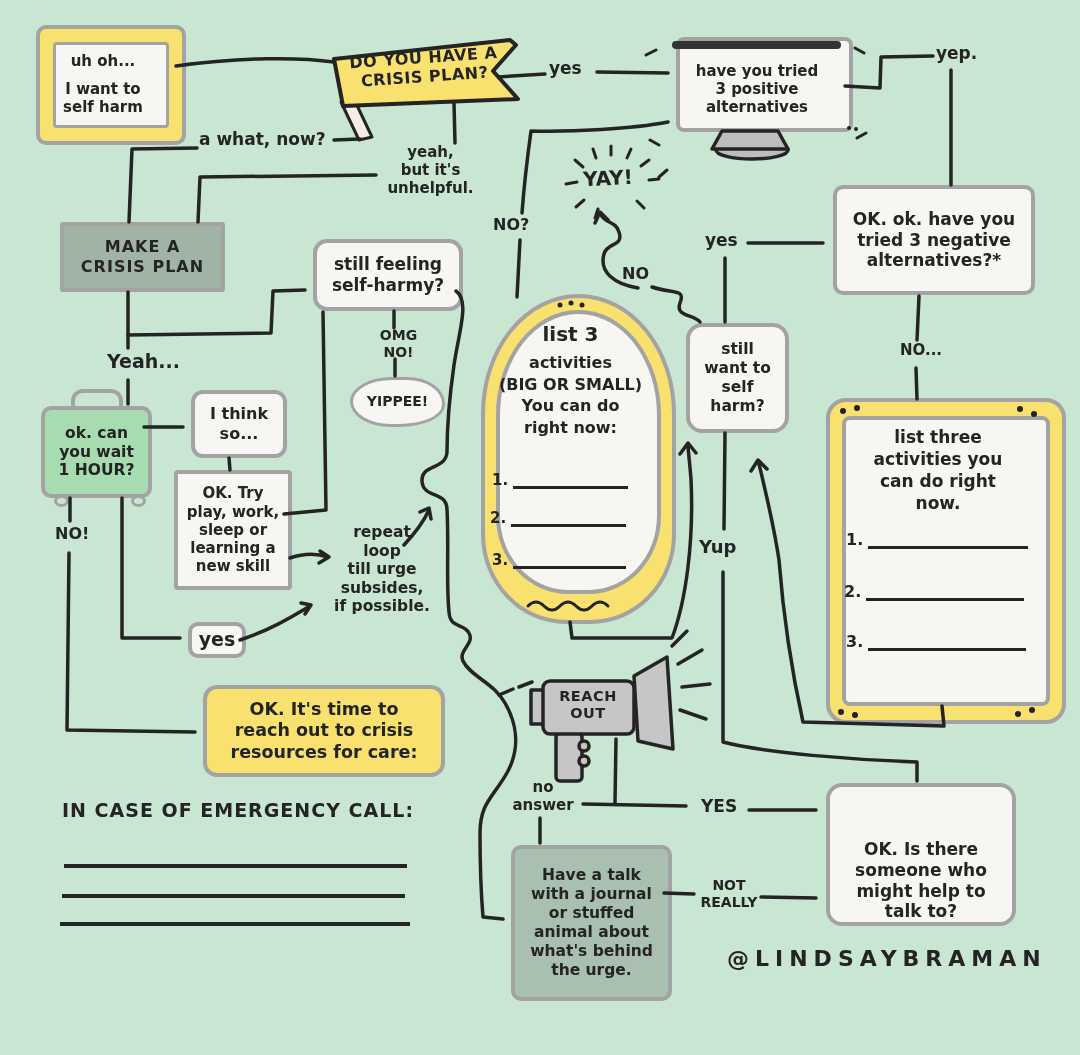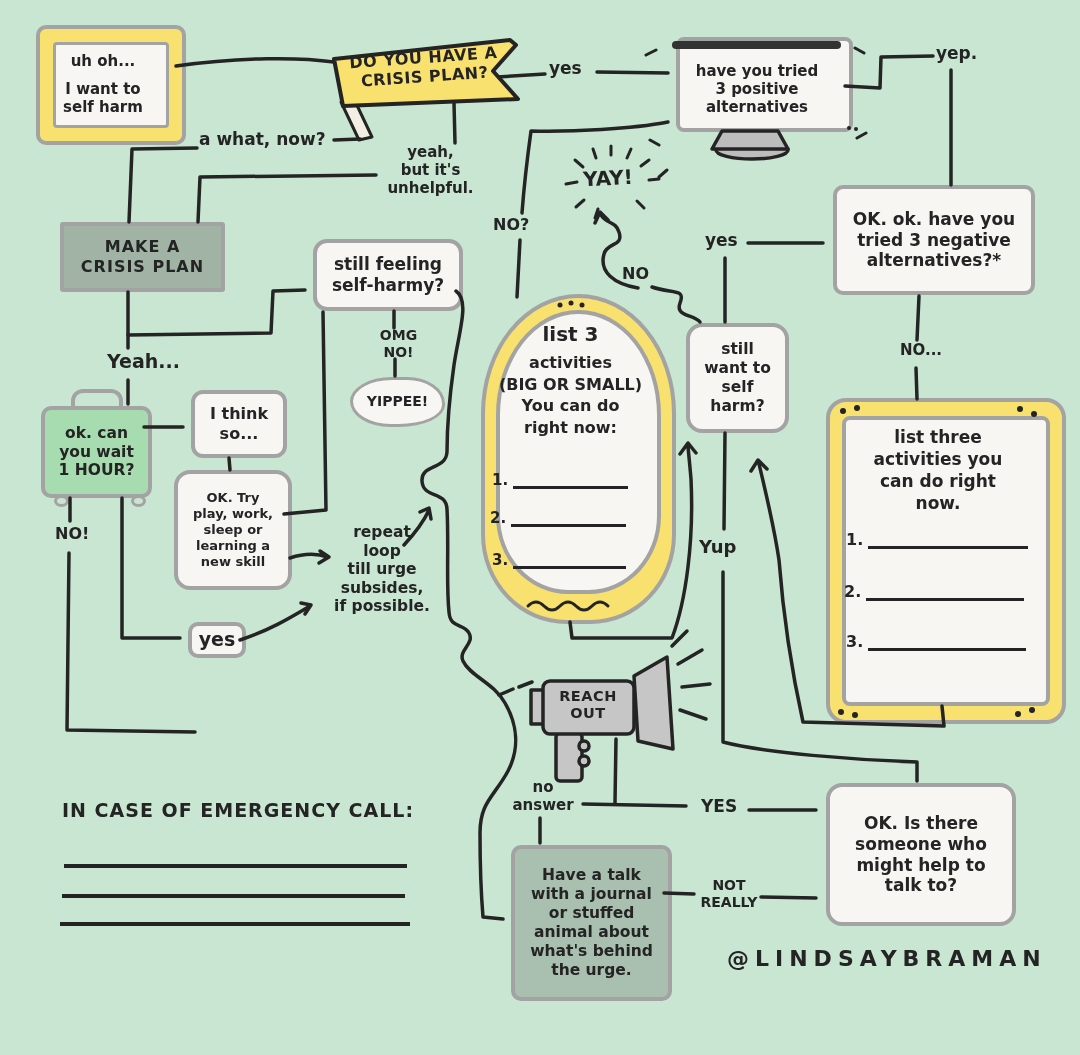--- a/index.html
+++ b/index.html
@@ -236,36 +236,41 @@
     <span>ok. can
 you wait
 1 HOUR?</span>
   </div>
   <div class="t" style="left:55px; top:524px; font-size:16px;">NO!</div>
 
   <div class="box" style="left:183px; top:390px; width:96px; height:68px; border-radius:12px; font-size:16px;">
     <span>I think
 so...</span>
   </div>
-  <div class="box" style="left:166px; top:470px; width:118px; height:120px; border-radius:16px; font-size:13px;">
+  <div class="box" style="left:166px; top:470px; width:118px; height:120px; border-radius:4px; font-size:15px;">
     <span>OK. Try
 play, work,
 sleep or
 learning a
 new skill</span>
   </div>
   <div class="t ctr" style="left:326px; top:523px; width:112px; font-size:15.5px;">repeat
 loop
 till urge
 subsides,
 if possible.</div>
   <div class="box" style="left:180px; top:622px; width:58px; height:36px; border-radius:10px; font-size:19px;">
     <span>yes</span>
   </div>
 
+  <div class="box" style="left:195px; top:685px; width:242px; height:92px; background:#f8e16e; border-radius:14px; font-size:17.5px;">
+    <span>OK. It's time to
+reach out to crisis
+resources for care:</span>
+  </div>
 
   <div class="t" style="left:62px; top:799px; font-size:19px; letter-spacing:1px;">IN CASE OF EMERGENCY CALL:</div>
   <div class="eline" style="left:64px; top:864px; width:343px;"></div>
   <div class="eline" style="left:62px; top:894px; width:343px;"></div>
   <div class="eline" style="left:60px; top:922px; width:350px;"></div>
 
   <div class="t ctr" style="left:546px; top:688px; width:84px; font-size:14.5px; letter-spacing:0.5px;">REACH
 OUT</div>
 
   <div class="t ctr" style="left:504px; top:778px; width:78px; font-size:15px;">no
@@ -276,21 +281,21 @@
 
   <div class="box" style="left:503px; top:845px; width:161px; height:156px; background:#a9bfaf; border-radius:10px; font-size:15.5px;">
     <span>Have a talk
 with a journal
 or stuffed
 animal about
 what's behind
 the urge.</span>
   </div>
 
-  <div class="box" style="left:818px; top:783px; width:190px; height:143px; border-radius:16px; font-size:17px;">
+  <div class="box" style="left:818px; top:783px; width:190px; height:143px; border-radius:16px; font-size:17px;align-items:flex-end;">
     <span>OK. Is there
 someone who
 might help to
 talk to?</span>
   </div>
 
   <div class="t" style="left:727px; top:946px; font-size:22px; letter-spacing:6px;">@LINDSAYBRAMAN</div>
 
 </div>
 

